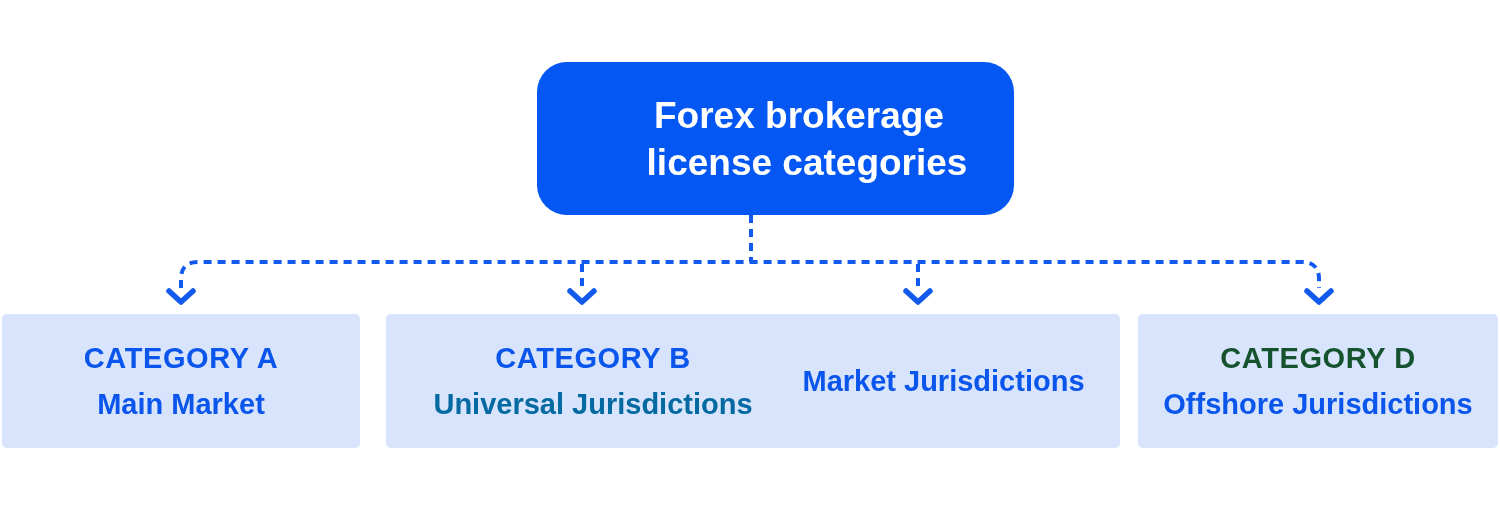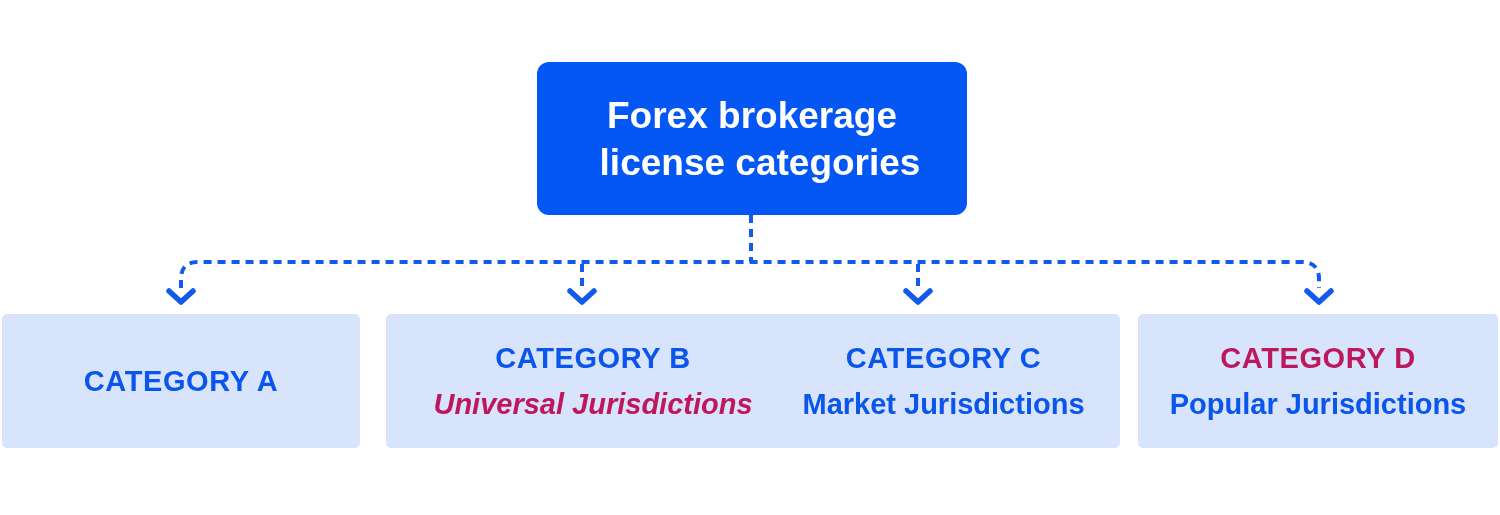--- a/index.html
+++ b/index.html
@@ -16,26 +16,27 @@
     font-family: "Liberation Sans", "DejaVu Sans", sans-serif;
   }
 
   
   .root-box {
     position: absolute;
     left: 537px;
     top: 62px;
     width: 430px;
     height: 153px;
-    border-radius: 12px;
+    border-radius: 30px;
     display: flex;
     flex-direction: column;
     align-items: center;
     justify-content: center;
     text-align: center;
+    padding-left: 47px;
   }
   .root-line {
     color: #ffffff;
     font-size: 37px;
     font-weight: 700;
     line-height: 47px;
     white-space: nowrap;
   }
 
   
@@ -95,30 +96,30 @@
     <path d="M918 264 L918 288" fill="none" stroke-width="4" stroke-dasharray="8 6" stroke="#1259EE"></path>
 
     <path d="M169 291 L181 302 L193 291" fill="none" stroke-width="5.5" stroke-linecap="round" stroke-linejoin="round" stroke="#1259EE"></path>
     <path d="M570 291 L582 302 L594 291" fill="none" stroke-width="5.5" stroke-linecap="round" stroke-linejoin="round" stroke="#1259EE"></path>
     <path d="M906 291 L918 302 L930 291" fill="none" stroke-width="5.5" stroke-linecap="round" stroke-linejoin="round" stroke="#1259EE"></path>
     <path d="M1307 291 L1319 302 L1331 291" fill="none" stroke-width="5.5" stroke-linecap="round" stroke-linejoin="round" stroke="#1259EE"></path>
   </svg>
 
   <div class="cat-box" style="left: 2px; width: 358px; background-color: rgb(216, 227, 252);">
     <div class="cat-heading" style="color: rgb(10, 85, 236);">CATEGORY A</div>
+    <div class="cat-subtitle" style="color: rgb(10, 85, 236);">Main Market</div>
   </div>
 
   <div class="cat-box" style="left: 386px; width: 414px; background-color: rgb(216, 227, 252);">
     <div class="cat-heading" style="color: rgb(10, 85, 236);">CATEGORY B</div>
-    <div class="cat-subtitle" style="color: #be185d; font-style: italic;">Universal Jurisdictions</div>
+    <div class="cat-subtitle" style="color: #0369a1;">Universal Jurisdictions</div>
   </div>
 
   <div class="cat-box" style="left: 767px; width: 353px; background-color: rgb(216, 227, 252);">
-    <div class="cat-heading" style="color: rgb(10, 85, 236);">CATEGORY C</div>
     <div class="cat-subtitle" style="color: rgb(10, 85, 236);">Market Jurisdictions</div>
   </div>
 
   <div class="cat-box" style="left: 1138px; width: 360px; background-color: rgb(216, 227, 252);">
-    <div class="cat-heading" style="color: #be185d; text-align: right;">CATEGORY D</div>
-    <div class="cat-subtitle" style="color: rgb(10, 85, 236);">Popular Jurisdictions</div>
+    <div class="cat-heading" style="color: #14532d; text-align: right;">CATEGORY D</div>
+    <div class="cat-subtitle" style="color: rgb(10, 85, 236);">Offshore Jurisdictions</div>
   </div>
 
 </div>
 
 </body></html>

